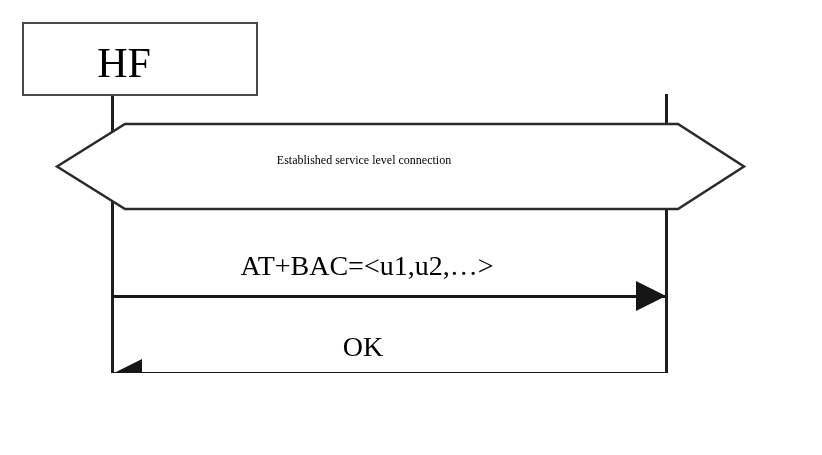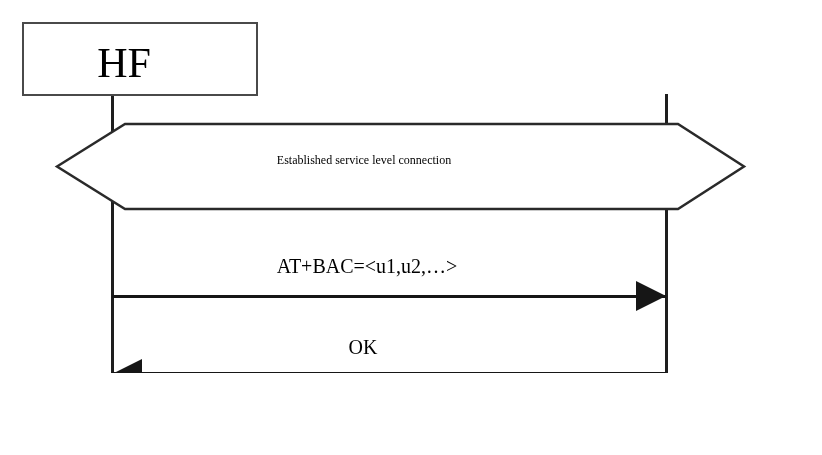--- a/index.html
+++ b/index.html
@@ -92,21 +92,21 @@
   .arrowhead-left {
     left: 112px; top: 359px;
     border-right: 30px solid #161616;
     border-top: 15px solid transparent;
     border-bottom: 15px solid transparent;
   }
 
   .msg-label {
     position: absolute;
     transform: translate(-50%, -50%);
-    font-size: 20px;
+    font-size: 28px;
     white-space: nowrap;
     z-index: 3;
   }
   .msg-label-1 { left: 367px; top: 266px; }
   .msg-label-2 { left: 363px; top: 347px; }
 </style>
 </head>
 <body>
 
 <div class="canvas">

